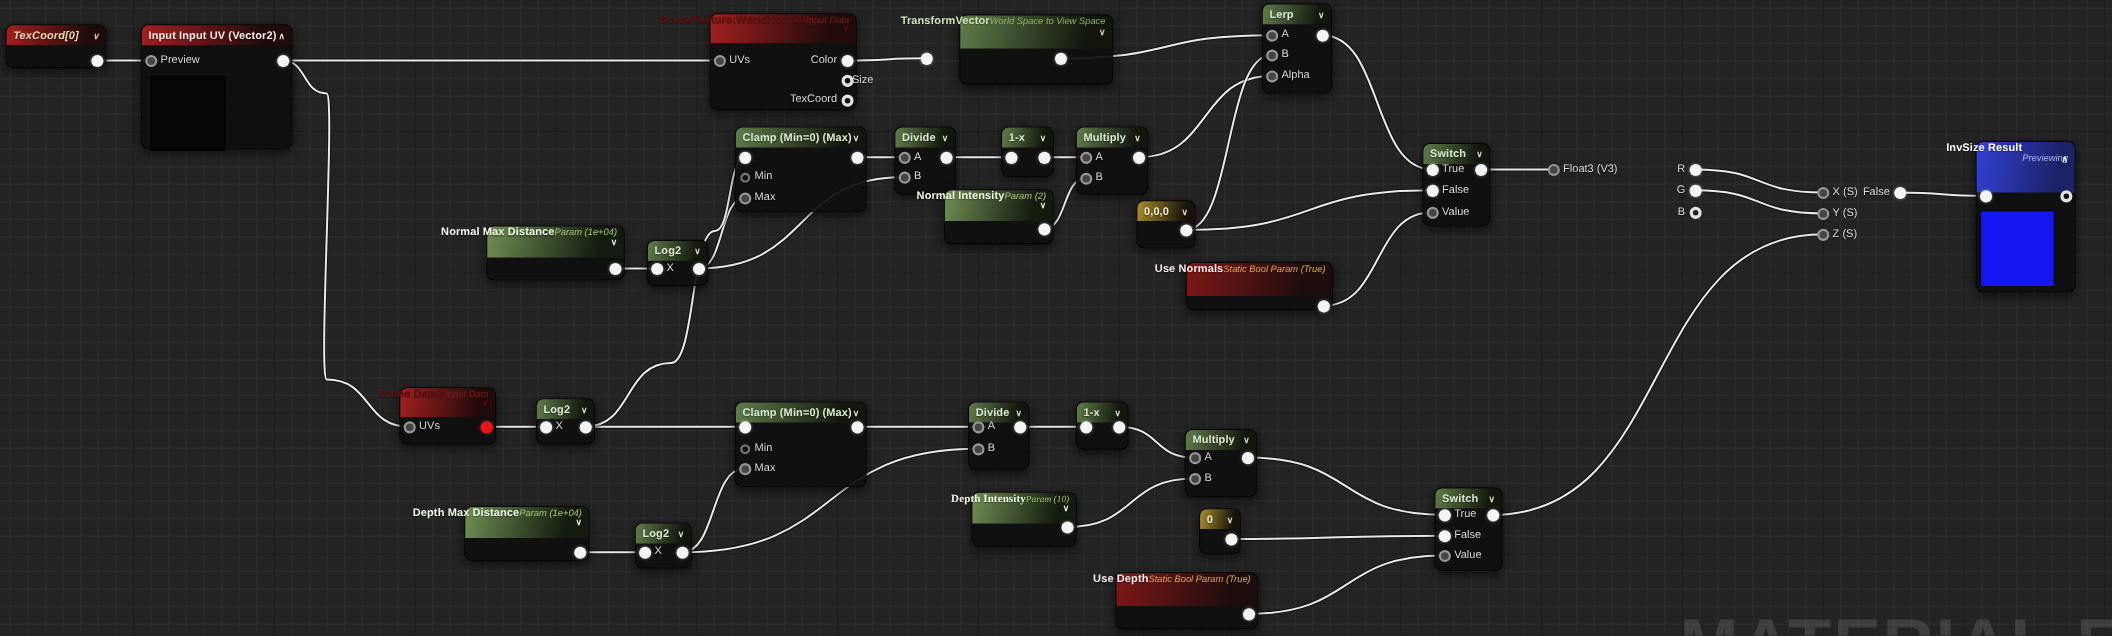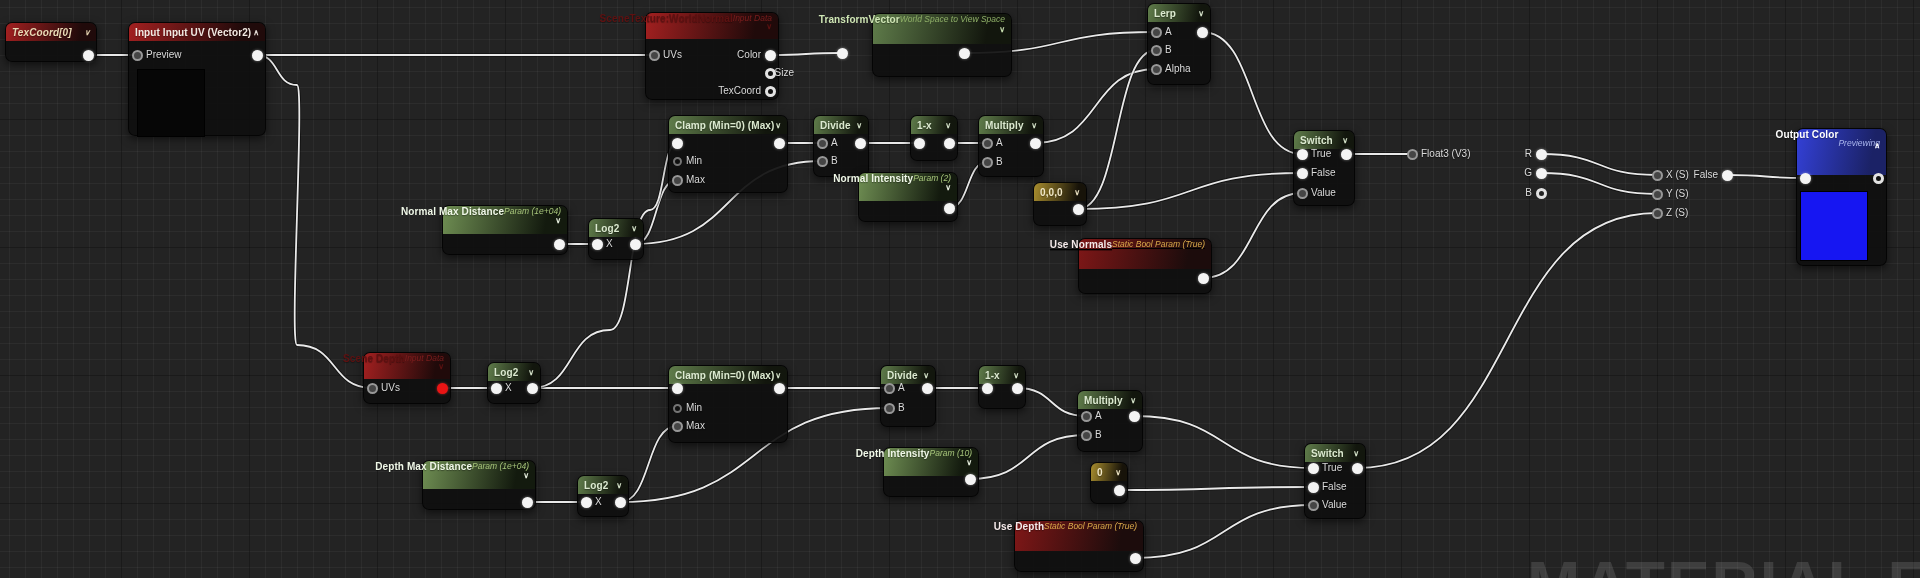--- a/index.html
+++ b/index.html
@@ -249,21 +249,21 @@
     <div class="pin on" style="left: 553.5px; top: 238.5px;"></div>
     <div class="node" style="left: 588px; top: 218px; width: 56px; height: 42px;">
       <div class="hdr" style="height: 18px; background: linear-gradient(100deg, rgb(95, 124, 74) 0%, rgb(18, 22, 13) 82%);">
         <div class="ttl" style="color: rgb(220, 234, 208);">Log2</div>
         <div class="chev" style="color: rgb(220, 234, 208);">∨</div>
       </div>
     </div>
     <div class="pin on" style="left: 591.5px; top: 238.5px;"></div>
     <div class="plabel" style="top: 237px; left: 606px;">X</div>
     <div class="pin on" style="left: 629.5px; top: 238.5px;"></div>
-    <div class="node" style="left: 1078px; top: 238px; width: 134px; height: 56px; text-decoration: underline;">
+    <div class="node" style="left: 1078px; top: 238px; width: 134px; height: 44px;">
       <div class="hdr dbl" style="height: 30px; background: linear-gradient(100deg, rgb(126, 23, 23) 0%, rgb(28, 12, 12) 82%);">
         <div class="ttl" style="color: rgb(245, 234, 234);">Use Normals</div>
         <div class="sub" style="color: rgb(216, 168, 74);">Static Bool Param (True)</div>
       </div>
     </div>
     <div class="pin on" style="left: 1197.5px; top: 272.5px;"></div>
     <div class="node" style="left: 1293px; top: 130px; width: 62px; height: 76px;">
       <div class="hdr" style="height: 18px; background: linear-gradient(100deg, rgb(95, 124, 74) 0%, rgb(18, 22, 13) 82%);">
         <div class="ttl" style="color: rgb(220, 234, 208);">Switch</div>
         <div class="chev" style="color: rgb(220, 234, 208);">∨</div>
@@ -287,21 +287,21 @@
     <div class="pin off" style="left: 1651.5px; top: 169.5px;"></div>
     <div class="plabel" style="top: 168px; left: 1666px;">X (S)</div>
     <div class="pin on" style="left: 1721.5px; top: 169.5px;"></div>
     <div class="plabel right" style="top: 168px; left: 1518px; width: 200px;">False</div>
     <div class="pin off" style="left: 1651.5px; top: 188.5px;"></div>
     <div class="plabel" style="top: 187px; left: 1666px;">Y (S)</div>
     <div class="pin off" style="left: 1651.5px; top: 207.5px;"></div>
     <div class="plabel" style="top: 206px; left: 1666px;">Z (S)</div>
     <div class="node" style="left: 1796px; top: 128px; width: 91px; height: 138px;">
       <div class="hdr dbl gap" style="height: 46px; background: linear-gradient(100deg, rgb(51, 64, 214) 0%, rgb(27, 34, 102) 82%);">
-        <div class="ttl" style="color: rgb(255, 255, 255);">Output Color</div>
+        <div class="ttl" style="color: rgb(255, 255, 255);">InvSize Result</div>
         <div class="sub" style="color: rgb(170, 182, 238);">Previewing</div>
         <div class="chev" style="color: rgb(255, 255, 255);">∧</div>
       </div>
       <div class="preview" style="left: 3px; top: 62px; width: 66px; height: 68px; background: rgb(22, 22, 242);"></div>
     </div>
     <div class="pin on" style="left: 1799.5px; top: 172.5px;"></div>
     <div class="pin hollow" style="left: 1872.5px; top: 172.5px;"></div>
     <div class="node" style="left: 363px; top: 352px; width: 88px; height: 52px;">
       <div class="hdr dbl" style="height: 26px; background: linear-gradient(100deg, rgb(163, 32, 32) 0%, rgb(32, 10, 10) 82%);">
         <div class="ttl" style="color: rgb(94, 17, 17);">Scene Depth</div>
@@ -357,21 +357,21 @@
         <div class="ttl" style="color: rgb(220, 234, 208);">Multiply</div>
         <div class="chev" style="color: rgb(220, 234, 208);">∨</div>
       </div>
     </div>
     <div class="pin off" style="left: 1080.5px; top: 410.5px;"></div>
     <div class="plabel" style="top: 409px; left: 1095px;">A</div>
     <div class="pin on" style="left: 1128.5px; top: 410.5px;"></div>
     <div class="pin off" style="left: 1080.5px; top: 429.5px;"></div>
     <div class="plabel" style="top: 428px; left: 1095px;">B</div>
     <div class="node" style="left: 883px; top: 447px; width: 96px; height: 50px;">
-      <div class="hdr dbl" style="height: 28px; background: linear-gradient(100deg, rgb(110, 141, 82) 0%, rgb(19, 26, 14) 82%);">
+      <div class="hdr dbl" style="height: 28px; background: linear-gradient(100deg, rgb(110, 141, 82) 0%, rgb(19, 26, 14) 82%); font-family: Liberation Serif, serif;">
         <div class="ttl" style="color: rgb(240, 248, 232);">Depth Intensity</div>
         <div class="sub" style="color: rgb(166, 196, 122);">Param (10)</div>
         <div class="chev" style="color: rgb(240, 248, 232);">∨</div>
       </div>
     </div>
     <div class="pin on" style="left: 964.5px; top: 473.5px;"></div>
     <div class="node" style="left: 1090px; top: 462px; width: 38px; height: 42px;">
       <div class="hdr" style="height: 18px; background: linear-gradient(100deg, rgb(168, 141, 46) 0%, rgb(23, 19, 9) 82%);">
         <div class="ttl" style="color: rgb(242, 233, 200);">0</div>
         <div class="chev" style="color: rgb(242, 233, 200);">∨</div>

